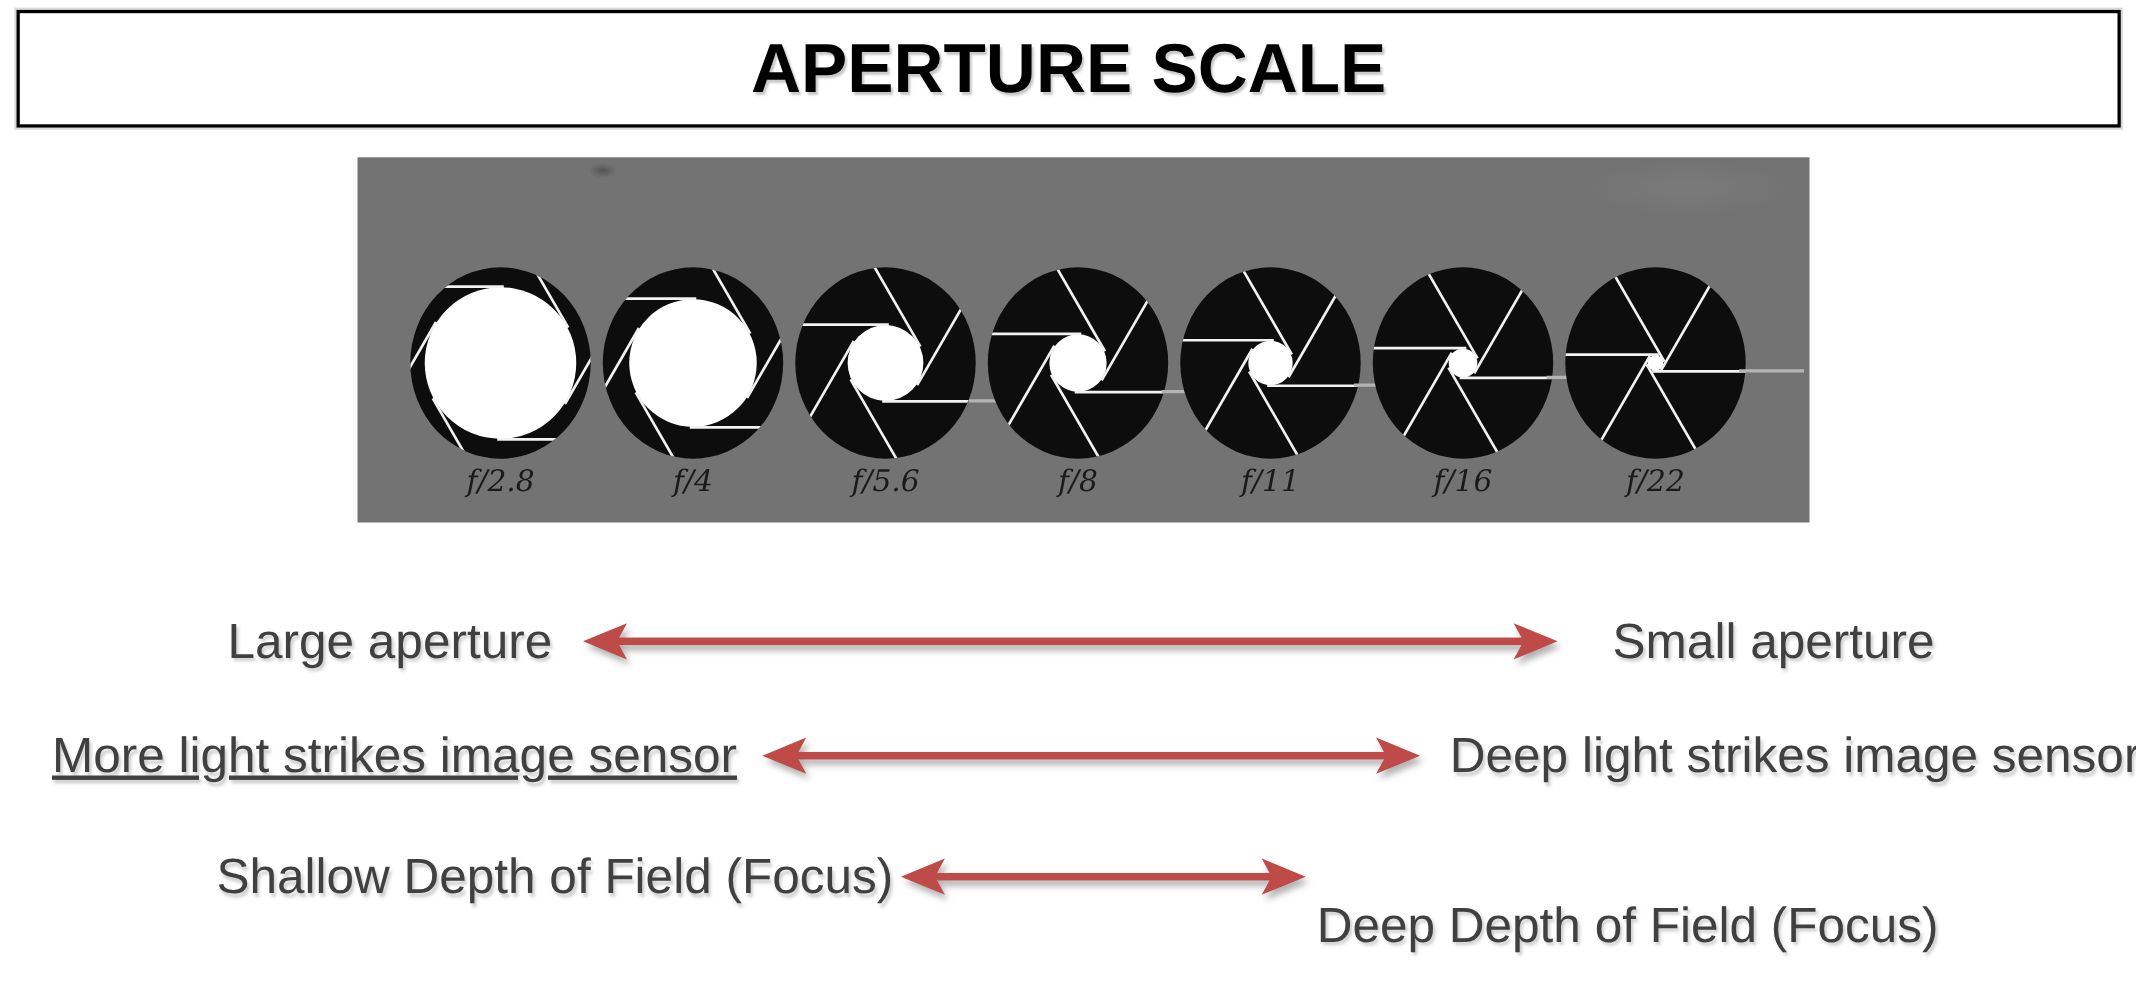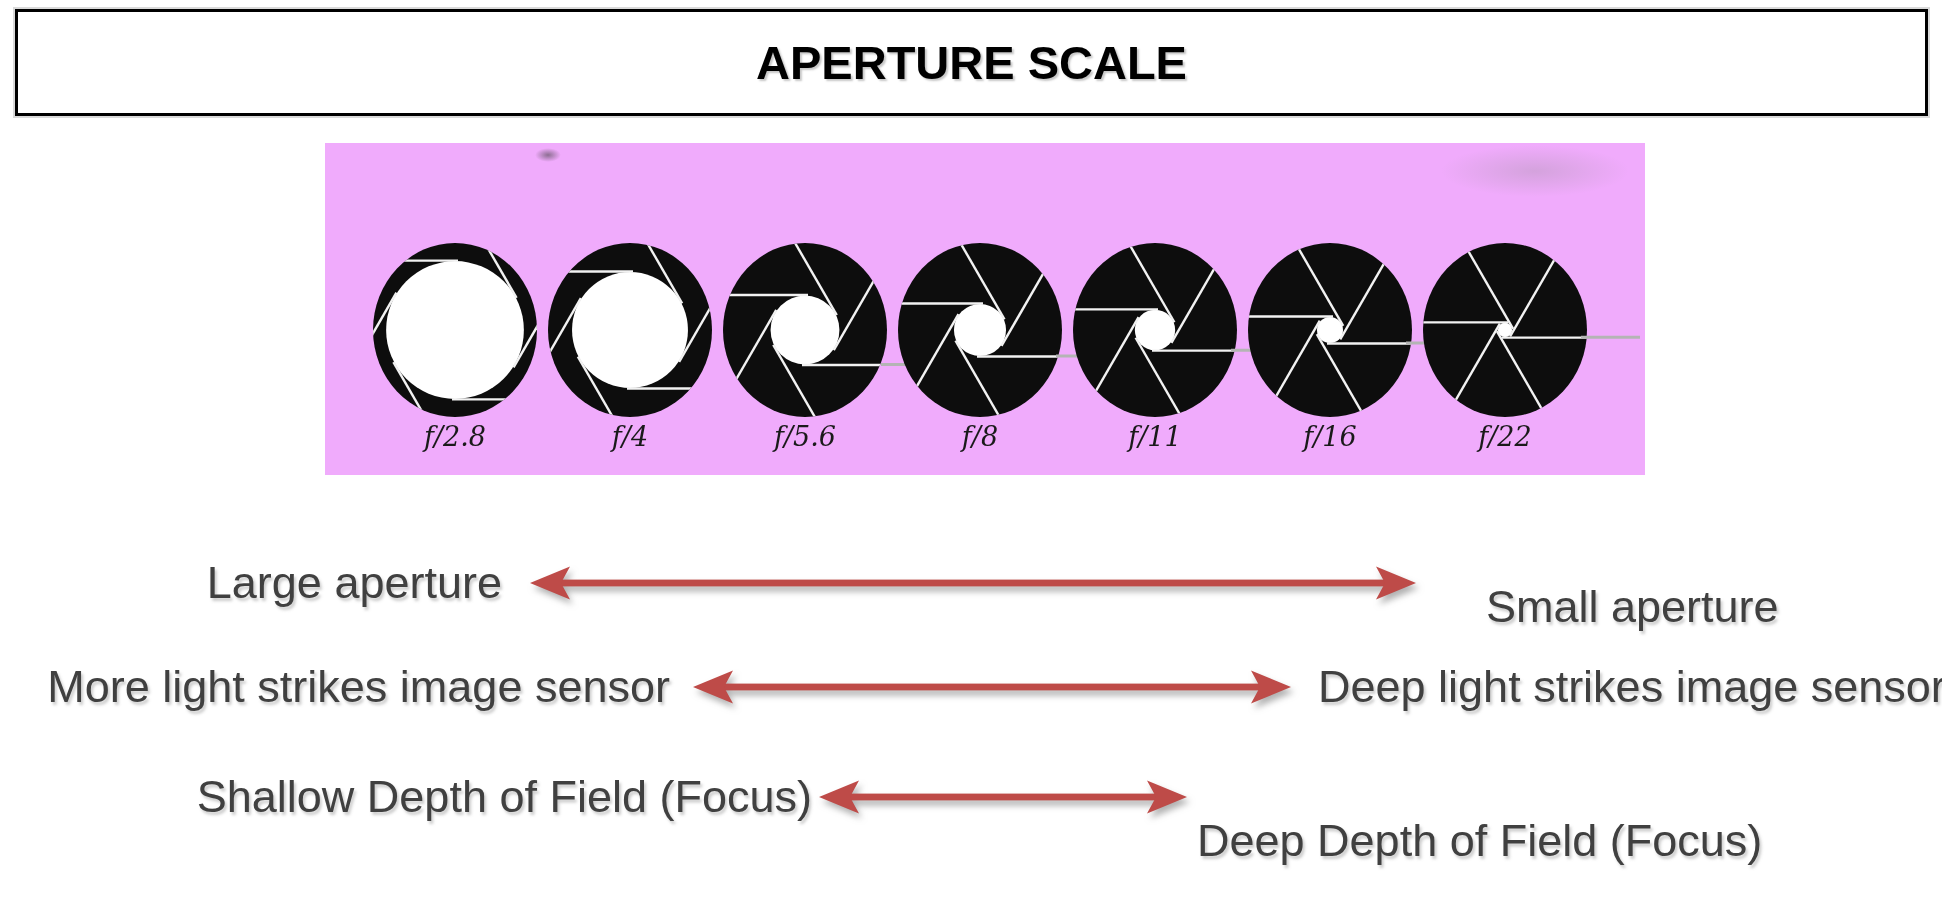--- a/index.html
+++ b/index.html
@@ -8,27 +8,27 @@
     font-family:"Liberation Sans", sans-serif;overflow:hidden;
   }
   
   .title-box{
     position:absolute;left:15px;top:9px;width:1907px;height:101px;
     border:3px solid #000;background:#fff;
     box-shadow:0 0 0 2px rgba(150,150,150,0.35);
     display:flex;align-items:center;justify-content:center;
   }
   .title-box h1{
-    margin:0;font-size:47px;font-weight:bold;letter-spacing:0px;color:#000;
+    margin:0;font-size:63px;font-weight:bold;letter-spacing:0px;color:#000;
     text-shadow:2px 2px 2px rgba(130,130,130,0.45);
   }
   
   .scan-area{
     position:absolute;left:325px;top:143px;width:1320px;height:332px;
-    background:#f0abfc;
+    background:#737373;
   }
   .smudge{
     position:absolute;border-radius:50%;pointer-events:none;
   }
   .smudge.a{
     left:1115px;top:2px;width:190px;height:52px;
     background:radial-gradient(ellipse at center, rgba(140,140,140,0.28), rgba(140,140,140,0) 70%);
   }
   .smudge.b{
     left:210px;top:5px;width:26px;height:14px;
@@ -177,23 +177,23 @@
       </g>
     </svg>
 </div>
 
 <span class="scale-text align-right" style="left:0;top:558px;width:502px;">Large aperture</span>
 <svg class="scale-arrow" style="left:527px;top:561px;" xmlns="http://www.w3.org/2000/svg" width="892" height="44" viewBox="0 0 892 44">
     <rect x="32" y="18.6" width="828" height="6.8" fill="#BE4B48"></rect>
     <path d="M3,22 L43,5.5 L34,22 L43,38.5 Z" fill="#BE4B48"></path>
     <path d="M889,22 L849,5.5 L858,22 L849,38.5 Z" fill="#BE4B48"></path>
   </svg>
-<span class="scale-text" style="left:1466px;top:582px;margin-left:20px;">Small aperture</span>
-
-<span class="scale-text align-right" style="left:0;top:662px;width:670px;">More light strikes image sensor</span>
+<span class="scale-text" style="left:1466px;top:558px;">Small aperture</span>
+
+<span class="scale-text align-right" style="left:0;top:662px;width:670px;text-decoration:underline;">More light strikes image sensor</span>
 <svg class="scale-arrow" style="left:690px;top:665px;" xmlns="http://www.w3.org/2000/svg" width="604" height="44" viewBox="0 0 604 44">
     <rect x="32" y="18.6" width="540" height="6.8" fill="#BE4B48"></rect>
     <path d="M3,22 L43,5.5 L34,22 L43,38.5 Z" fill="#BE4B48"></path>
     <path d="M601,22 L561,5.5 L570,22 L561,38.5 Z" fill="#BE4B48"></path>
   </svg>
 <span class="scale-text" style="left:1318px;top:662px;">Deep light strikes image sensor</span>
 
 <span class="scale-text align-right" style="left:0;top:772px;width:812px;text-align:right;">Shallow Depth of Field (Focus)</span>
 <svg class="scale-arrow" style="left:816px;top:775px;" xmlns="http://www.w3.org/2000/svg" width="374" height="44" viewBox="0 0 374 44">
     <rect x="32" y="18.6" width="310" height="6.8" fill="#BE4B48"></rect>

